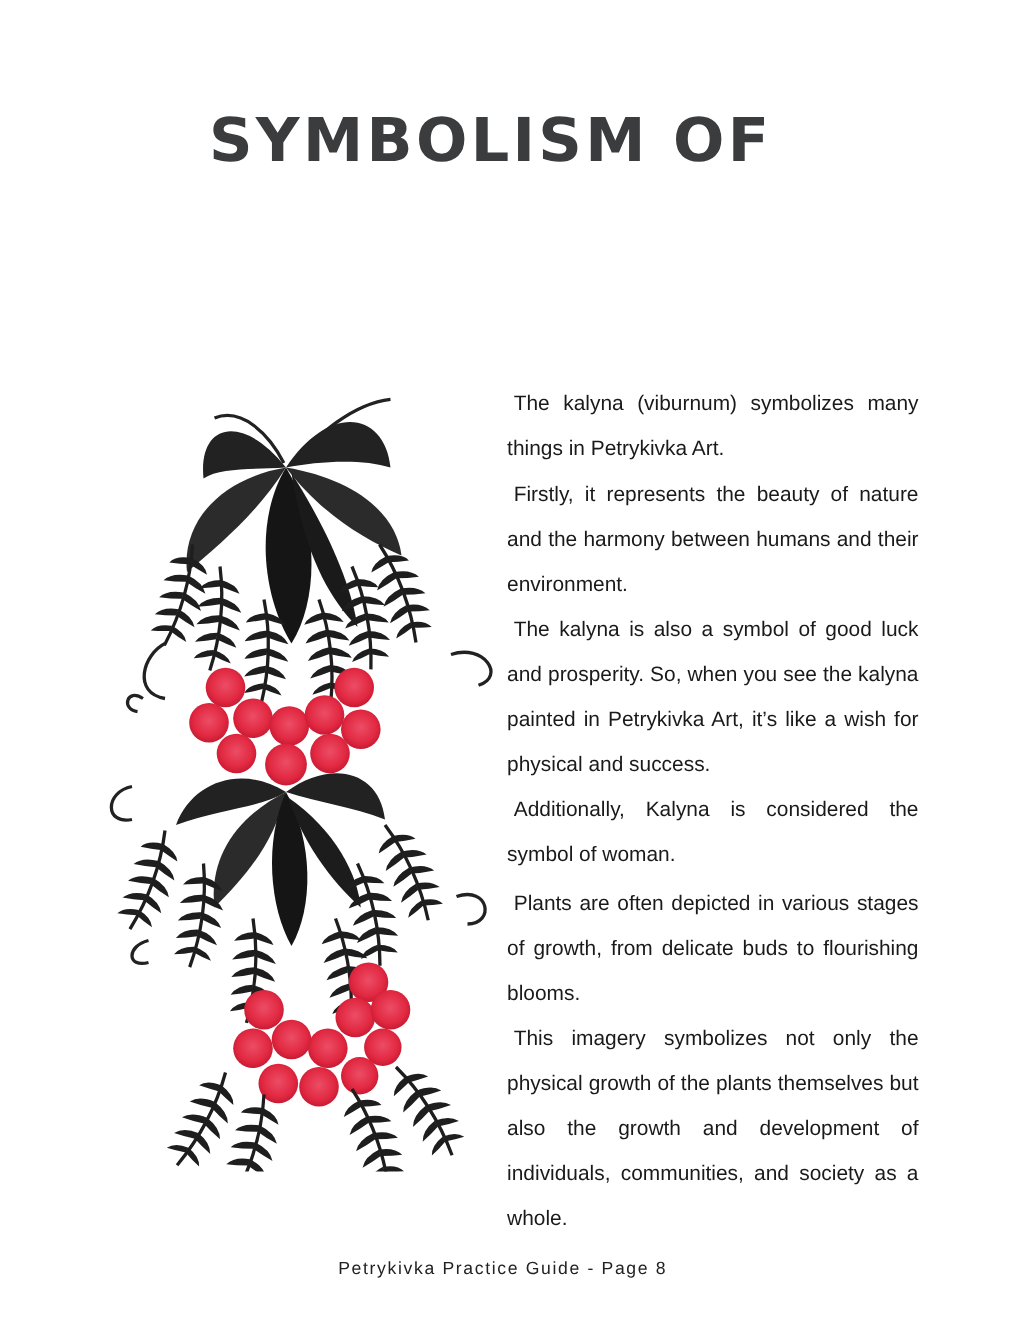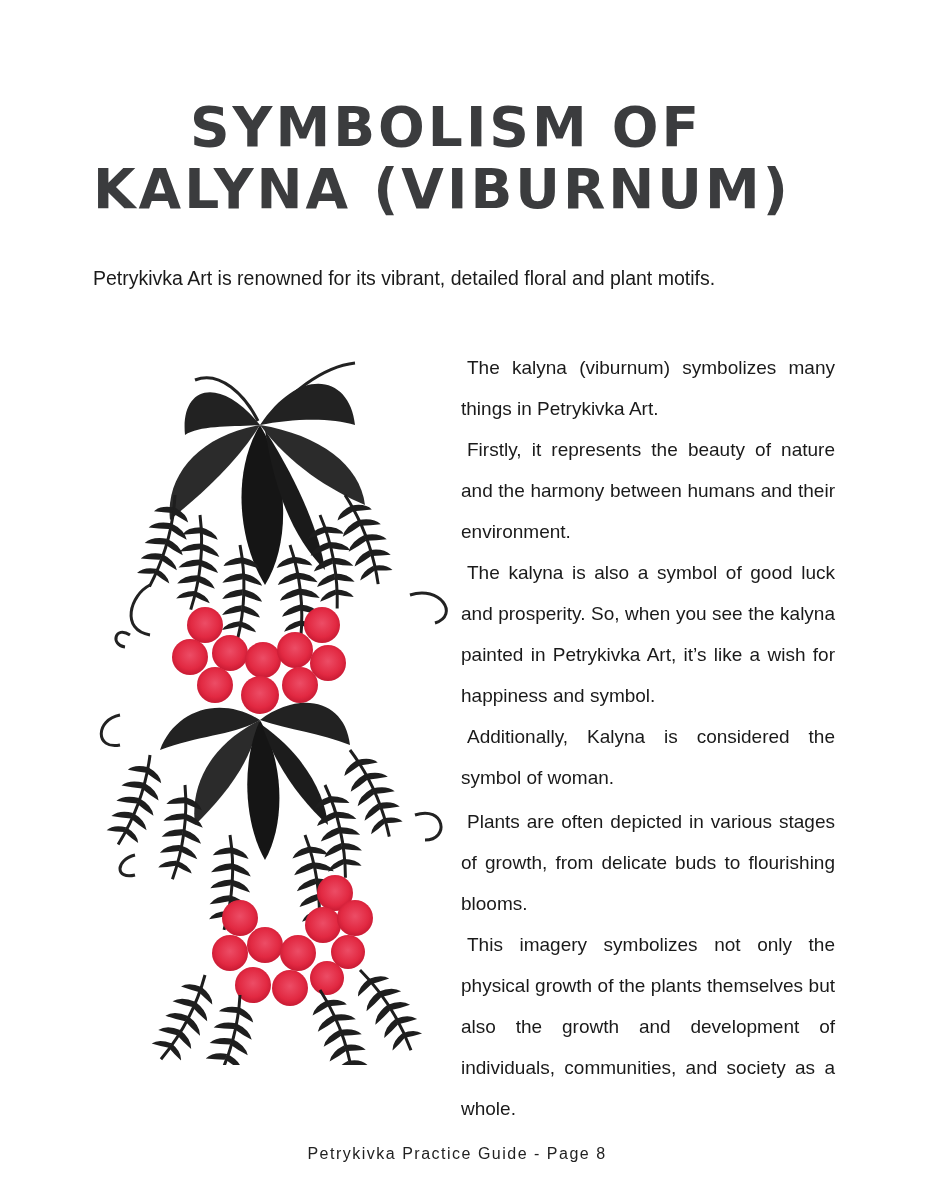--- a/index.html
+++ b/index.html
@@ -20,31 +20,29 @@
   .col2 { top: 781px; margin-top: 20px; }
   .art { position: absolute; left: 90px; top: 355px; width: 370px; height: 710px; }
   .footer { position: absolute; left: 0; top: 1145px; width: 914px; text-align: center;
             font-size: 16px; letter-spacing: 1.5px; color: #222; }
 </style>
 </head>
 <body>
 
 <h1 class="title">
   <span class="l1">SYMBOLISM OF</span>
-  <span class="l2">KALYNA (VIBURNUM)</span>
 </h1>
 
 <div class="intro">
-  <p>Petrykivka Art is renowned for its vibrant, detailed floral and plant motifs.</p>
 </div>
 
 <div class="col col1">
   <p>The kalyna (viburnum) symbolizes many things in Petrykivka Art.</p>
   <p>Firstly, it represents the beauty of nature and the harmony between humans and their environment.</p>
-  <p>The kalyna is also a symbol of good luck and prosperity. So, when you see the kalyna painted in Petrykivka Art, it’s like a wish for happiness and symbol.</p>
+  <p>The kalyna is also a symbol of good luck and prosperity. So, when you see the kalyna painted in Petrykivka Art, it’s like a wish for physical and success.</p>
   <p>Additionally, Kalyna is considered the symbol of woman.</p>
 </div>
 
 <div class="col col2">
   <p>Plants are often depicted in various stages of growth, from delicate buds to flourishing blooms.</p>
   <p>This imagery symbolizes not only the physical growth of the plants themselves but also the growth and development of individuals, communities, and society as a whole.</p>
 </div>
 
 <svg class="art" viewBox="0 0 370 710" xmlns="http://www.w3.org/2000/svg">
   <defs>

